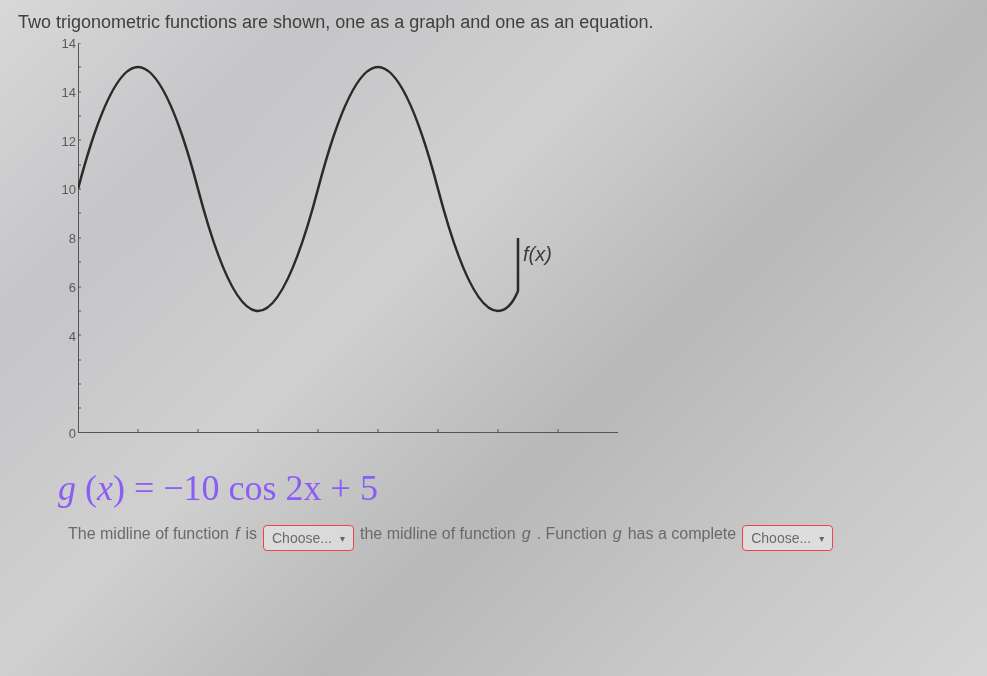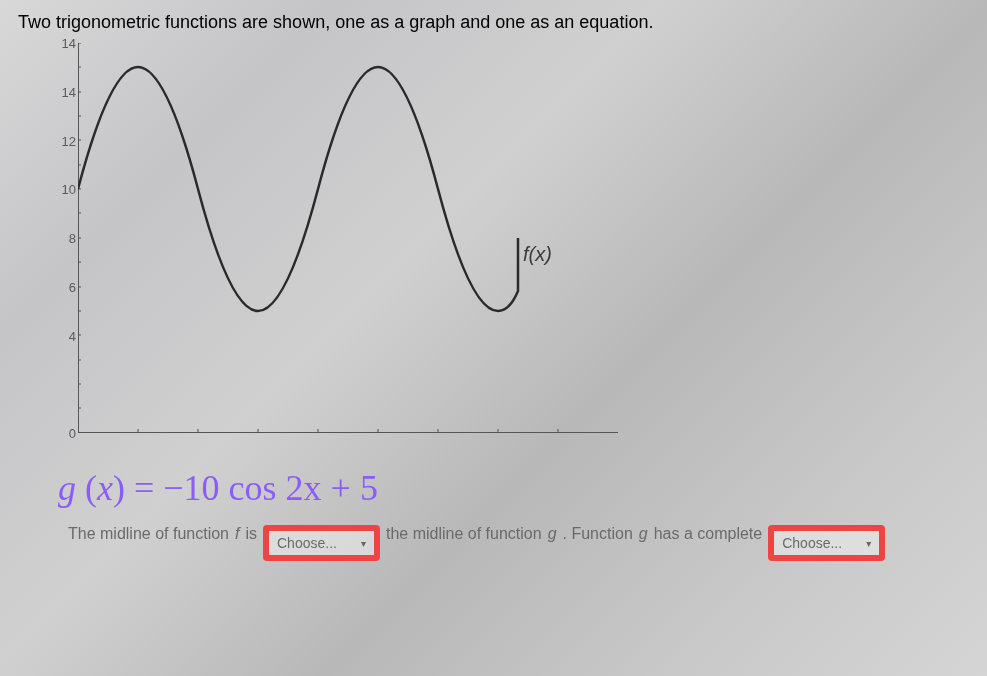--- a/index.html
+++ b/index.html
@@ -8,21 +8,21 @@
   width: 987px;
   height: 676px;
   background: linear-gradient(135deg, #d8d8d8 0%, #c5c5c8 20%, #d0d0d0 40%, #b8b8b8 60%, #c8c8c8 80%, #d5d5d5 100%);
   position: relative;
   overflow: hidden;
   color: #555;
 }
 .content { padding: 12px 18px; }
 .prompt {
   font-size: 18px;
-  color: #000000;
+  color: #404040;
   font-weight: 500;
   margin-bottom: 10px;
 }
 .chart-area {
   position: relative;
   width: 620px;
   height: 420px;
   margin-left: 10px;
 }
 .y-axis {
@@ -92,27 +92,27 @@
   margin-top: 16px;
   display: flex;
   align-items: flex-start;
   gap: 6px;
   flex-wrap: nowrap;
 }
 .statement-row .it { font-style: italic; }
 .dropdown {
   display: inline-flex;
   align-items: center;
-  border: 6px solid #ef4444;
+  border: 1px solid #ef4444;
   background: rgba(235,235,235,0.6);
   border-radius: 4px;
   padding: 4px 8px;
   font-size: 14px;
   color: #6a6a6a;
-  gap: 24px;
+  gap: 8px;
   cursor: pointer;
 }
 .dropdown .chev {
   font-size: 10px;
   color: #666;
 }
 </style>
 </head>
 <body>
 

